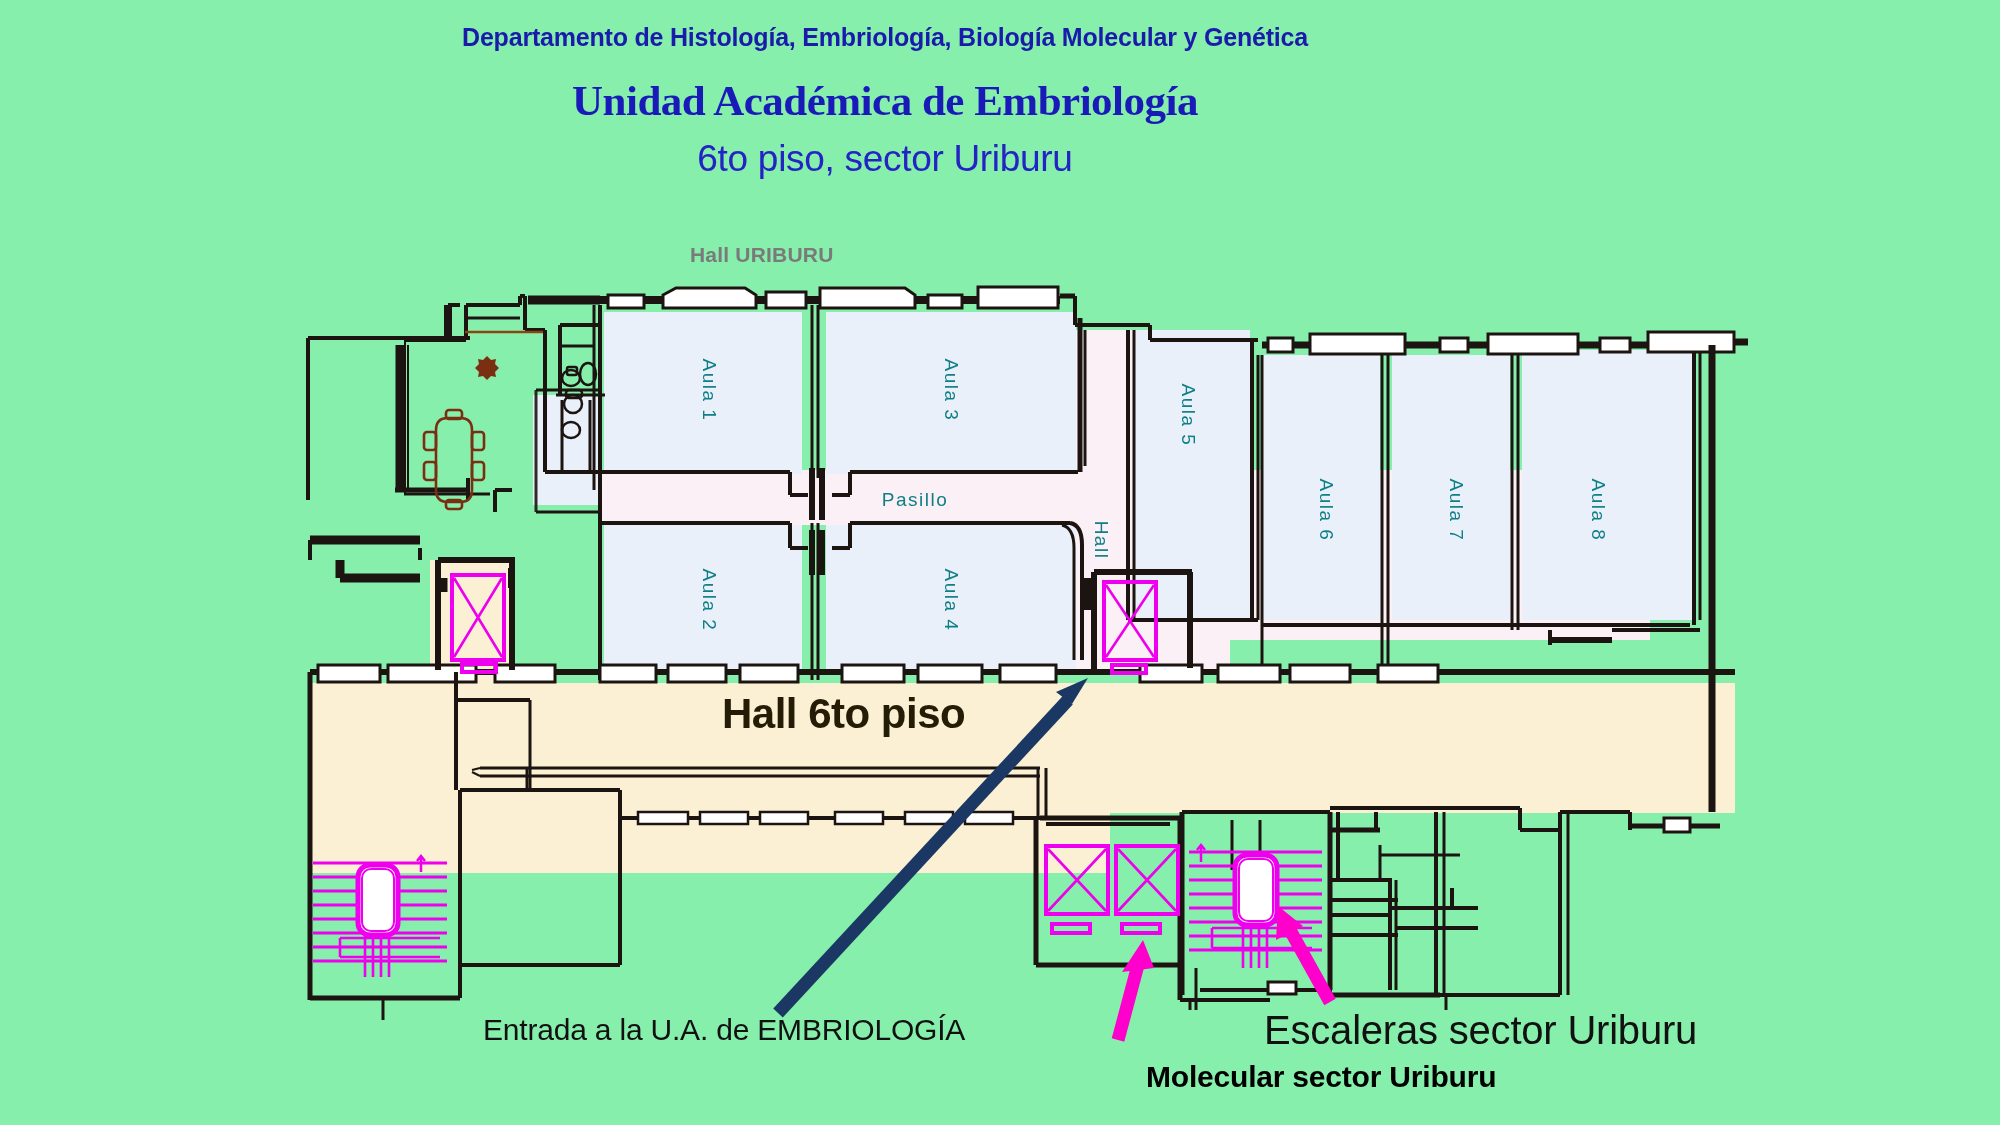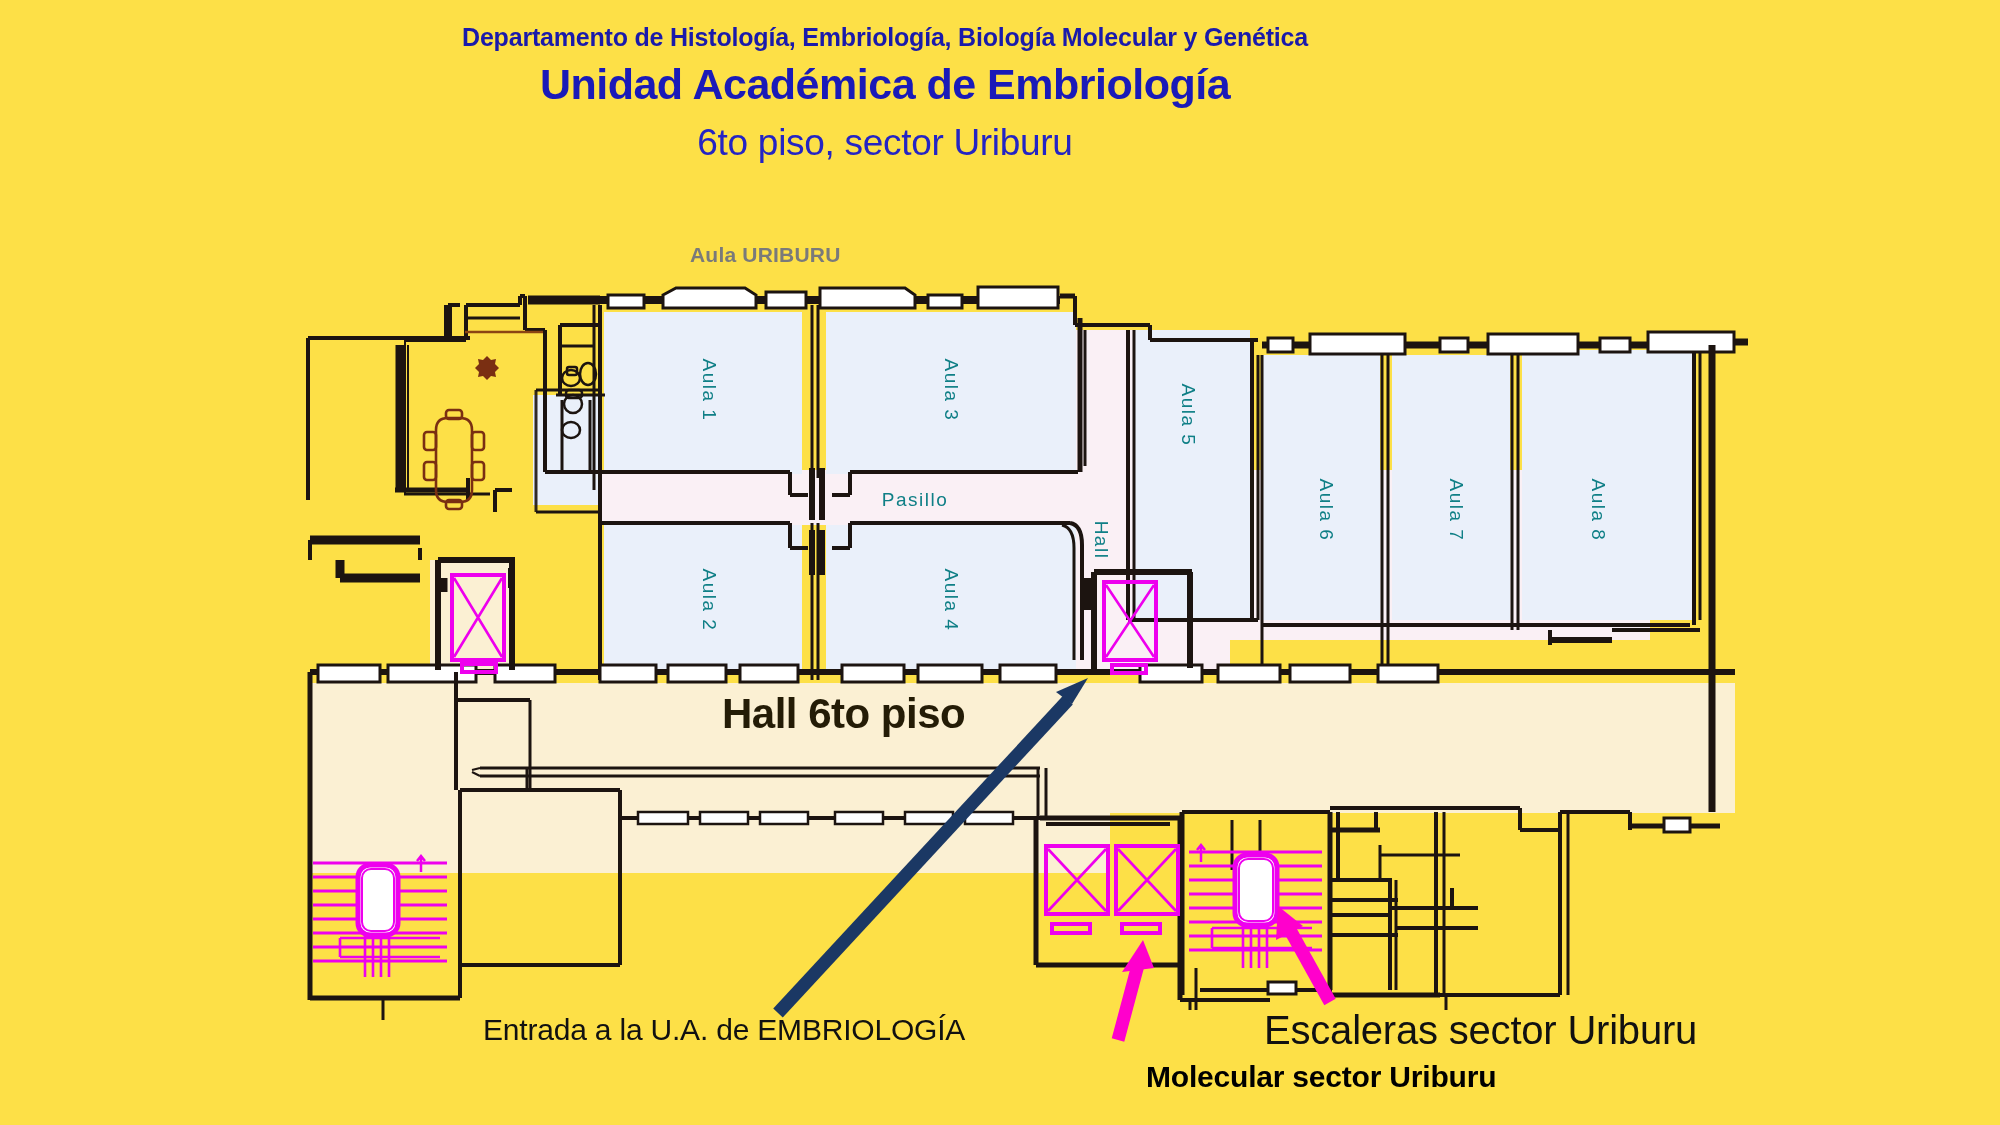--- a/index.html
+++ b/index.html
@@ -11,21 +11,21 @@
     width: 2000px;
     height: 1125px;
     font-family: "Liberation Sans", sans-serif;
     overflow: hidden;
     position: relative;
   }
   #page {
     position: relative;
     width: 2000px;
     height: 1125px;
-    background: #fde047;
+    background: #86efac;
   }
 
   
   .heading {
     position: absolute;
     left: 0;
     top: 0;
     width: 1770px;
     text-align: center;
     padding-top: 22px;
@@ -36,21 +36,22 @@
     color: #1a1aab;
     letter-spacing: -0.2px;
     line-height: 1.2;
   }
   .hd-unit {
     font-size: 43px;
     font-weight: bold;
     color: #1a1ab8;
     letter-spacing: -0.5px;
     line-height: 1.25;
-    margin-top: 6px;
+    margin-top: 22px;
+    font-family: Liberation Serif, serif;
   }
   .hd-floor {
     font-size: 37px;
     font-weight: normal;
     color: #2424c4;
     letter-spacing: -0.3px;
     line-height: 1.2;
     margin-top: 9px;
   }
 
@@ -116,21 +117,21 @@
 <body>
 
 <div id="page">
 
   <div class="heading">
     <div class="hd-dept">Departamento de Histología, Embriología, Biología Molecular y Genética</div>
     <div class="hd-unit">Unidad Académica de Embriología</div>
     <div class="hd-floor">6to piso, sector Uriburu</div>
   </div>
 
-  <div class="street-label">Aula URIBURU</div>
+  <div class="street-label">Hall URIBURU</div>
 
   <div id="plan-wrap">
     <svg width="2000" height="1125" viewBox="0 0 2000 1125" xmlns="http://www.w3.org/2000/svg">
 
       <g>
 
         <rect x="310" y="683" width="1425" height="130" fill="#fbf0d3"></rect>
         <rect x="310" y="683" width="800" height="190" fill="#fbf0d3"></rect>
         <rect x="1110" y="683" width="625" height="125" fill="#fbf0d3"></rect>
         <rect x="1590" y="683" width="145" height="125" fill="#fbf0d3"></rect>

